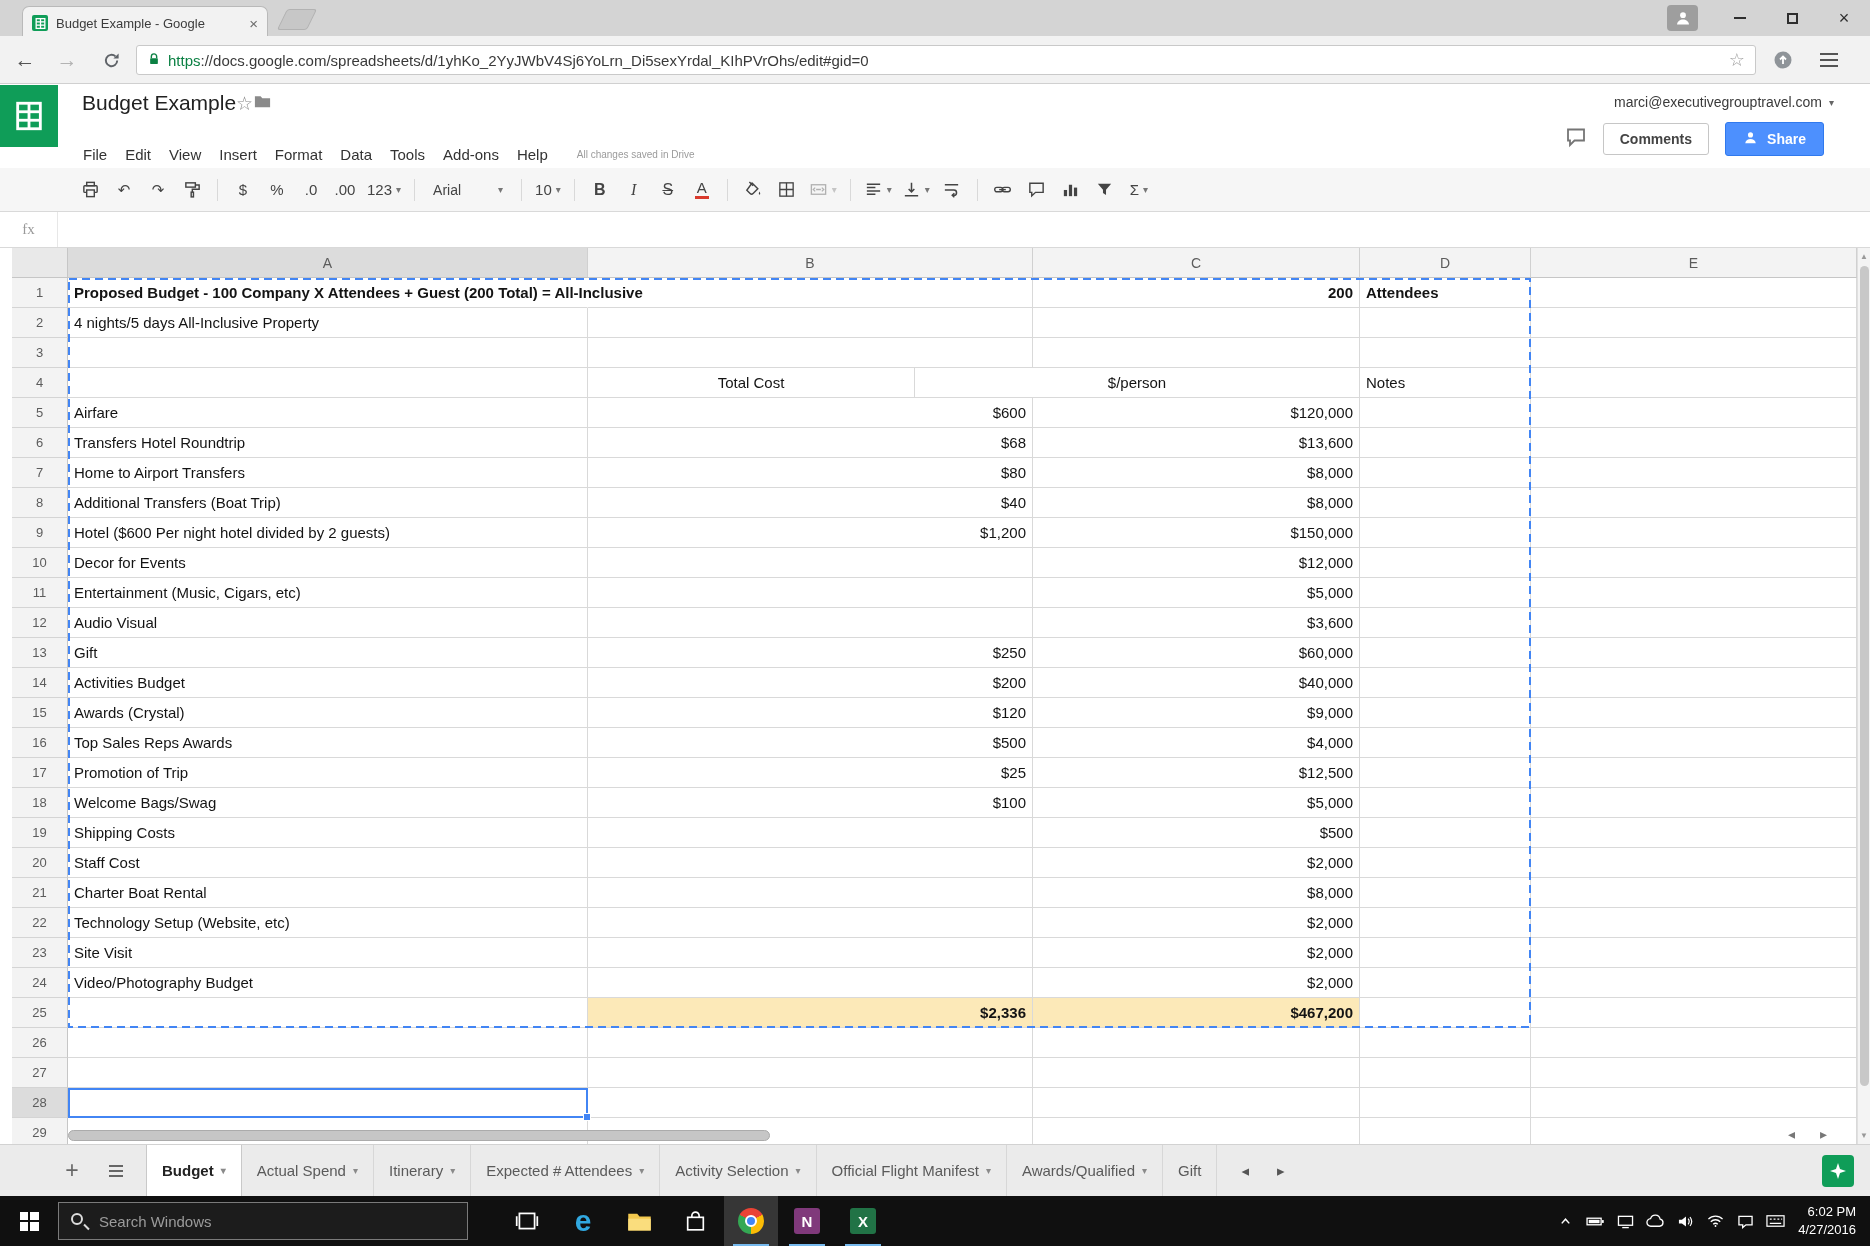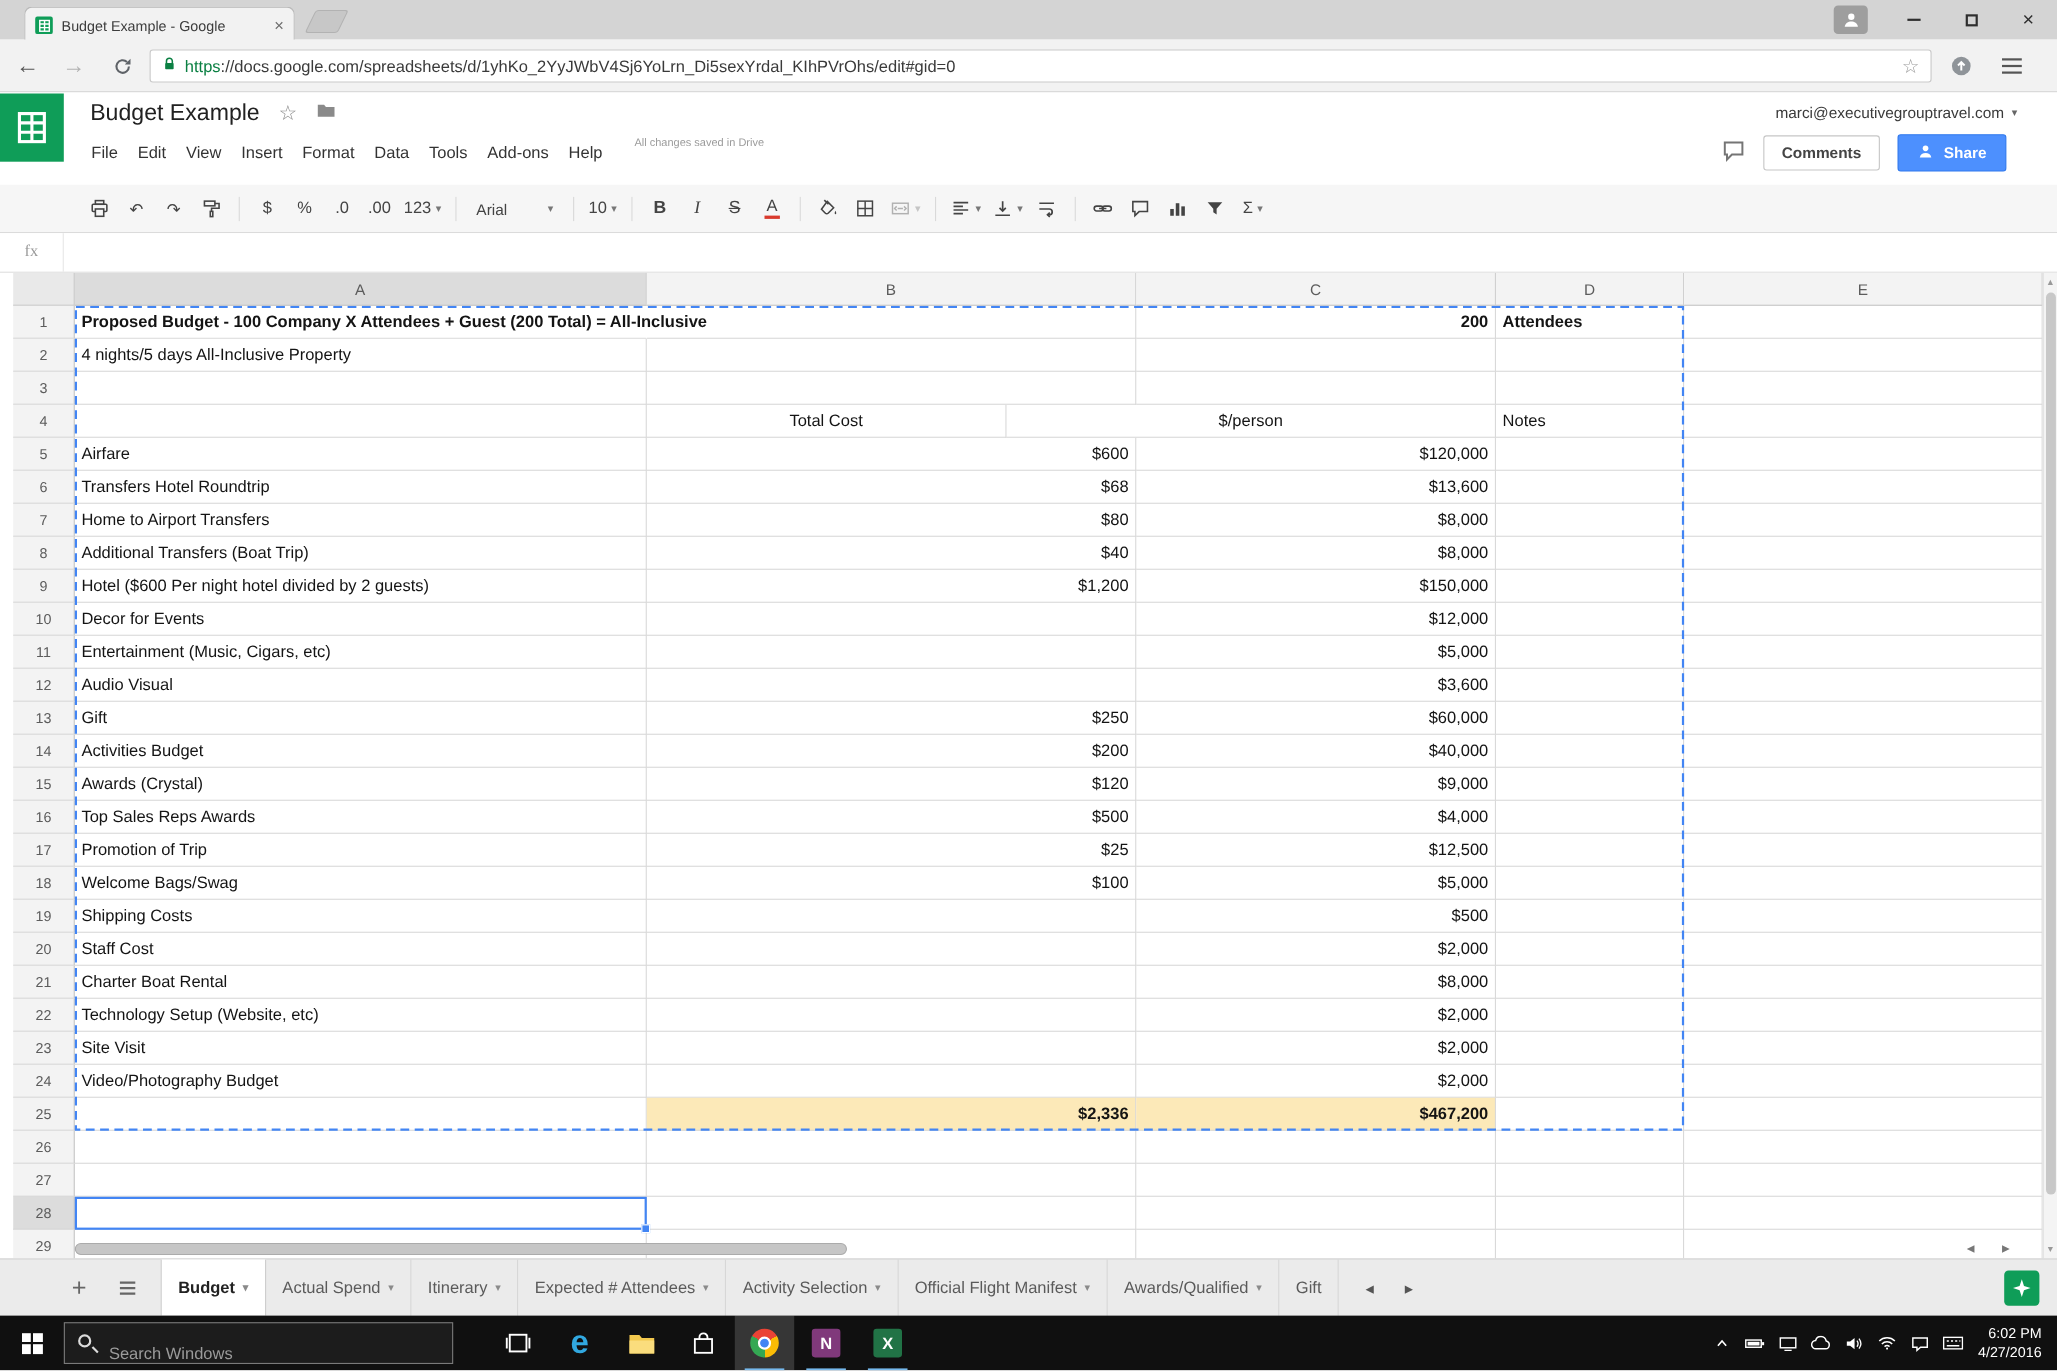--- a/index.html
+++ b/index.html
@@ -29,24 +29,24 @@
 .omnibox{position:absolute;left:136px;top:9px;width:1620px;height:30px;background:#fff;border:1px solid #c9c9c9;border-radius:3px;display:flex;align-items:center;padding:0 10px;font-size:15px}
 .proto{color:#0b8043;margin-left:7px}
 .urlrest{color:#3a3a3a;flex:1;white-space:nowrap;overflow:hidden}
 .star{color:#9e9e9e;font-size:18px;margin-left:8px}
 #btn-action{left:1766px}#btn-menu{left:1812px}
 .hbars{width:18px;height:2px;background:#555;box-shadow:0 6px 0 #555,0 -6px 0 #555}
 
 
 #gheader{top:84px;height:84px;background:#fff}
 .glogo{position:absolute;left:0;top:1px;width:58px;height:62px;background:#0f9d58;display:flex;align-items:center;justify-content:center}
-.gtitle{position:absolute;left:82px;top:7px;display:flex;align-items:center;gap:17px}
+.gtitle{position:absolute;left:82px;top:7px;display:flex;align-items:center;}
 .gtitle h1{font-size:21px;font-weight:500;color:#212121}
 .tstar{color:#8a8a8a;font-size:19px}
-#gmenus{position:absolute;left:74px;top:41px;display:flex;}
+#gmenus{position:absolute;left:74px;top:56px;display:flex;align-items:center}
 .gmenu{padding:6px 9px;font-size:15px;color:#333;border-radius:2px}
 .gstatus{margin-left:20px;font-size:10px;color:#9b9b9b}
 .gaccount{position:absolute;right:36px;top:10px;font-size:14px;color:#3a3a3a;display:flex;gap:7px;align-items:center}
 .acaret{font-size:10px;color:#666}
 .gbtns{position:absolute;right:46px;top:38px;display:flex;align-items:center;gap:16px}
 .btn-comments{height:32px;padding:0 16px;background:#fff;border:1px solid #c6c6c6;border-radius:3px;font-size:14px;font-weight:700;color:#444;display:flex;align-items:center}
 .btn-share{height:34px;padding:0 17px;background:#4d90fe;border:1px solid #3079ed;border-radius:3px;font-size:14px;font-weight:700;color:#fff;display:flex;align-items:center;gap:9px}
 
 
 #gtoolbar{top:168px;height:44px;background:#f6f6f6;border-bottom:1px solid #d9d9d9;display:flex;align-items:center;padding-left:74px}
@@ -105,21 +105,21 @@
 .tabcaret{font-size:10px;color:#8a8a8a}
 .tabnav{display:flex;align-items:center;gap:28px;margin-left:24px;color:#555;font-size:15px}
 .spacer{flex:1}
 .explorebtn{align-self:center;width:32px;height:32px;background:#0f9d58;border-radius:4px;margin-right:16px;display:flex;align-items:center;justify-content:center}
 
 
 #taskbar{top:1196px;height:50px;background:#101010;display:flex;align-items:center}
 .startbtn{width:58px;height:50px;display:flex;align-items:center;justify-content:center}
 .winflag{width:19px;height:19px;display:grid;grid-template-columns:1fr 1fr;grid-template-rows:1fr 1fr;gap:2px}
 .winflag i{background:#fff;display:block}
-.tsearch{position:relative;width:354px;height:38px;background:#1c1c1c;border:1px solid #7a7a7a;display:flex;align-items:flex-end;padding-left:40px;color:#9b9b9b;font-size:15px;white-space:nowrap;overflow:hidden}
+.tsearch{position:relative;width:410px;height:38px;background:#1c1c1c;border:1px solid #7a7a7a;display:flex;align-items:center;padding-left:40px;color:#9b9b9b;font-size:15px;white-space:nowrap;overflow:hidden}
 .mag{position:absolute;left:12px;top:10px;width:12px;height:12px;border:2px solid #dcdcdc;border-radius:50%}
 .mag::after{content:"";position:absolute;left:10px;top:11px;width:7px;height:2px;background:#dcdcdc;transform:rotate(45deg)}
 #taskapps{display:flex;margin-left:30px}
 .tslot{width:54px;height:50px;display:flex;align-items:center;justify-content:center;position:relative;margin-left:2px}
 .tslot.open::after{content:"";position:absolute;left:9px;right:9px;bottom:0;height:2px;background:#76b9ed}
 .tslot.focused{background:rgba(255,255,255,.16)}
 .appsq{width:26px;height:26px;border-radius:3px;color:#fff;font-weight:700;font-size:15px;display:flex;align-items:center;justify-content:center}
 .edgee{font-size:30px;font-weight:700;color:#31a8e0;line-height:1}
 .chromeball{width:26px;height:26px;border-radius:50%;background:conic-gradient(from -60deg,#ea4335 0 120deg,#fbbc05 120deg 240deg,#34a853 240deg 360deg);position:relative}
 .chromeball::after{content:"";position:absolute;inset:7px;background:#4285f4;border:2px solid #fff;border-radius:50%}

